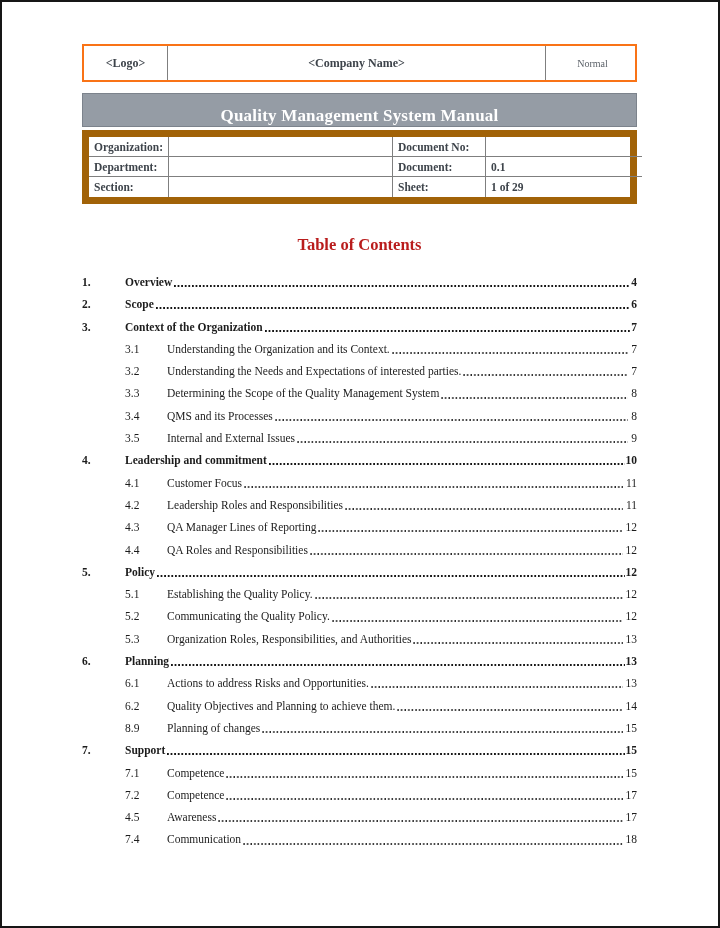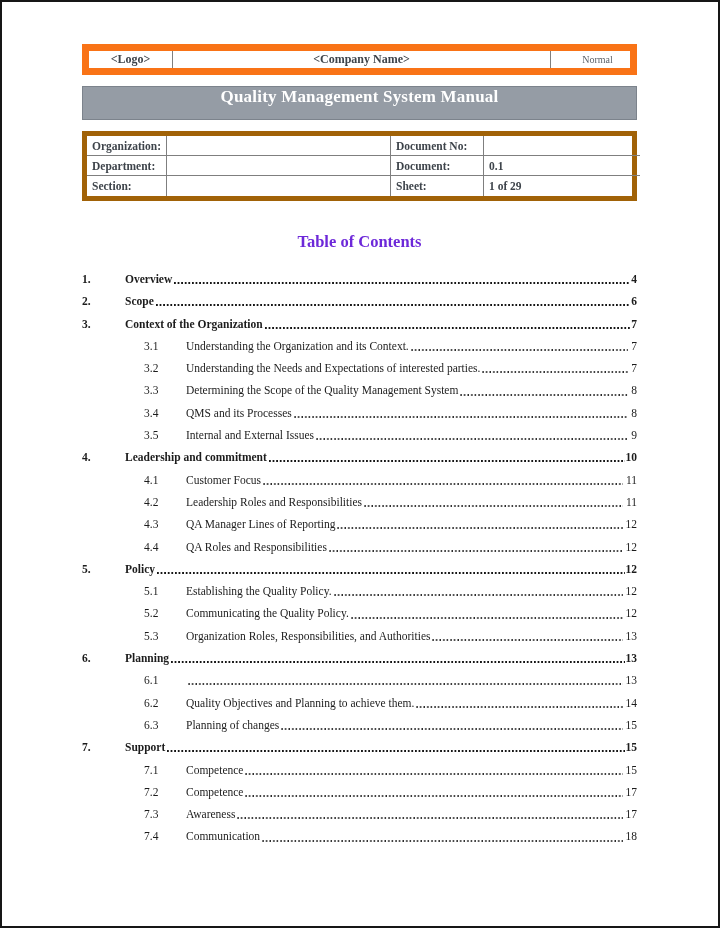--- a/index.html
+++ b/index.html
@@ -19,85 +19,85 @@
   .content {
     position: absolute;
     left: 80px; top: 42px;
     width: 555px;
   }
 
   
   .header-table {
     display: grid;
     grid-template-columns: 84px 378px 93px;
-    height: 31px;
-    border: 7px solid #f97316;
+    height: 38px;
+    border: 2px solid #f97316;
   }
   .header-table .cell {
     border-right: 1px solid #7f7f7f;
     display: flex; align-items: center; justify-content: center;
     overflow: hidden;
   }
   .header-table .cell:last-child { border-right: none; }
   .cell-logo, .cell-company {
     font-weight: bold; color: #3e444b; font-size: 12px;
   }
   .cell-status { color: #5c6269; font-size: 10px; }
 
   
   .title-bar {
     margin-top: 11px;
     height: 34px;
     background: #959ca5;
     border: 1px solid #7c838c;
-    display: flex; align-items: flex-start; justify-content: center;
+    display: flex; align-items: flex-end; justify-content: center;
   }
   .title-bar span {
     color: #ffffff; font-weight: bold; font-size: 17px; letter-spacing: 0.2px;
   }
 
   
   .info-table {
-    margin-top: 11px;
+    margin-top: 3px;
     display: grid;
     grid-template-columns: 80px 224px 93px 156px;
     grid-auto-rows: 20px;
-    border: 5px solid #a16207;
+    border: 7px solid #a16207;
   }
   .info-table .icell {
     border-right: 1px solid #7f7f7f;
     border-bottom: 1px solid #7f7f7f;
     display: flex; align-items: center;
     padding-left: 5px;
     font-size: 11.5px; font-weight: bold; color: #3e444b;
     overflow: hidden; white-space: nowrap;
   }
   .info-table .icell.c4 { border-right: none; }
   .info-table .icell.r3 { border-bottom: none; }
 
   
   .toc-heading {
     margin-top: 31px;
     text-align: center;
-    font-size: 16.5px; font-weight: bold; color: #6d28d9;
+    font-size: 16.5px; font-weight: bold; color: #b91c1c;
   }
   .toc-list { margin-top: 16px; }
   .toc-row {
     display: flex;
     height: 22.3px;
     line-height: 22.3px;
     font-size: 11.5px;
     color: #1c1c1c;
     align-items: stretch;
   }
   .toc-row.l1 { font-weight: bold; }
   .toc-num { flex: none; }
   .l1 .toc-num { width: 43px; }
   .l2 { padding-left: 43px; }
-  .l2 .toc-num { width: 42px; margin-left: 19px; }
+  .l2 .toc-num { width: 42px; }
   .toc-title { flex: none; white-space: nowrap; }
   .toc-dots {
     flex: 1 1 auto;
     min-width: 6px;
     margin-left: 2px;
     background-image: radial-gradient(circle at 1.1px 1.1px, #2a2a2a 0.75px, transparent 1px);
     background-size: 3.6px 2.2px;
     background-repeat: repeat-x;
     background-position: left 0 bottom 6px;
   }
@@ -245,31 +245,32 @@
     <span class="toc-page">13</span>
   </div>
         <div class="toc-row l1">
     <span class="toc-num">6.</span>
     <span class="toc-title">Planning</span>
     <span class="toc-dots"></span>
     <span class="toc-page">13</span>
   </div>
         <div class="toc-row l2">
     <span class="toc-num">6.1</span>
+    <span class="toc-title">Actions to address Risks and Opportunities.</span>
     <span class="toc-dots"></span>
     <span class="toc-page">13</span>
   </div>
         <div class="toc-row l2">
     <span class="toc-num">6.2</span>
     <span class="toc-title">Quality Objectives and Planning to achieve them.</span>
     <span class="toc-dots"></span>
     <span class="toc-page">14</span>
   </div>
         <div class="toc-row l2">
-    <span class="toc-num">6.3</span>
+    <span class="toc-num">8.9</span>
     <span class="toc-title">Planning of changes</span>
     <span class="toc-dots"></span>
     <span class="toc-page">15</span>
   </div>
         <div class="toc-row l1">
     <span class="toc-num">7.</span>
     <span class="toc-title">Support</span>
     <span class="toc-dots"></span>
     <span class="toc-page">15</span>
   </div>
@@ -279,21 +280,21 @@
     <span class="toc-dots"></span>
     <span class="toc-page">15</span>
   </div>
         <div class="toc-row l2">
     <span class="toc-num">7.2</span>
     <span class="toc-title">Competence</span>
     <span class="toc-dots"></span>
     <span class="toc-page">17</span>
   </div>
         <div class="toc-row l2">
-    <span class="toc-num">7.3</span>
+    <span class="toc-num">4.5</span>
     <span class="toc-title">Awareness</span>
     <span class="toc-dots"></span>
     <span class="toc-page">17</span>
   </div>
         <div class="toc-row l2">
     <span class="toc-num">7.4</span>
     <span class="toc-title">Communication</span>
     <span class="toc-dots"></span>
     <span class="toc-page">18</span>
   </div>

